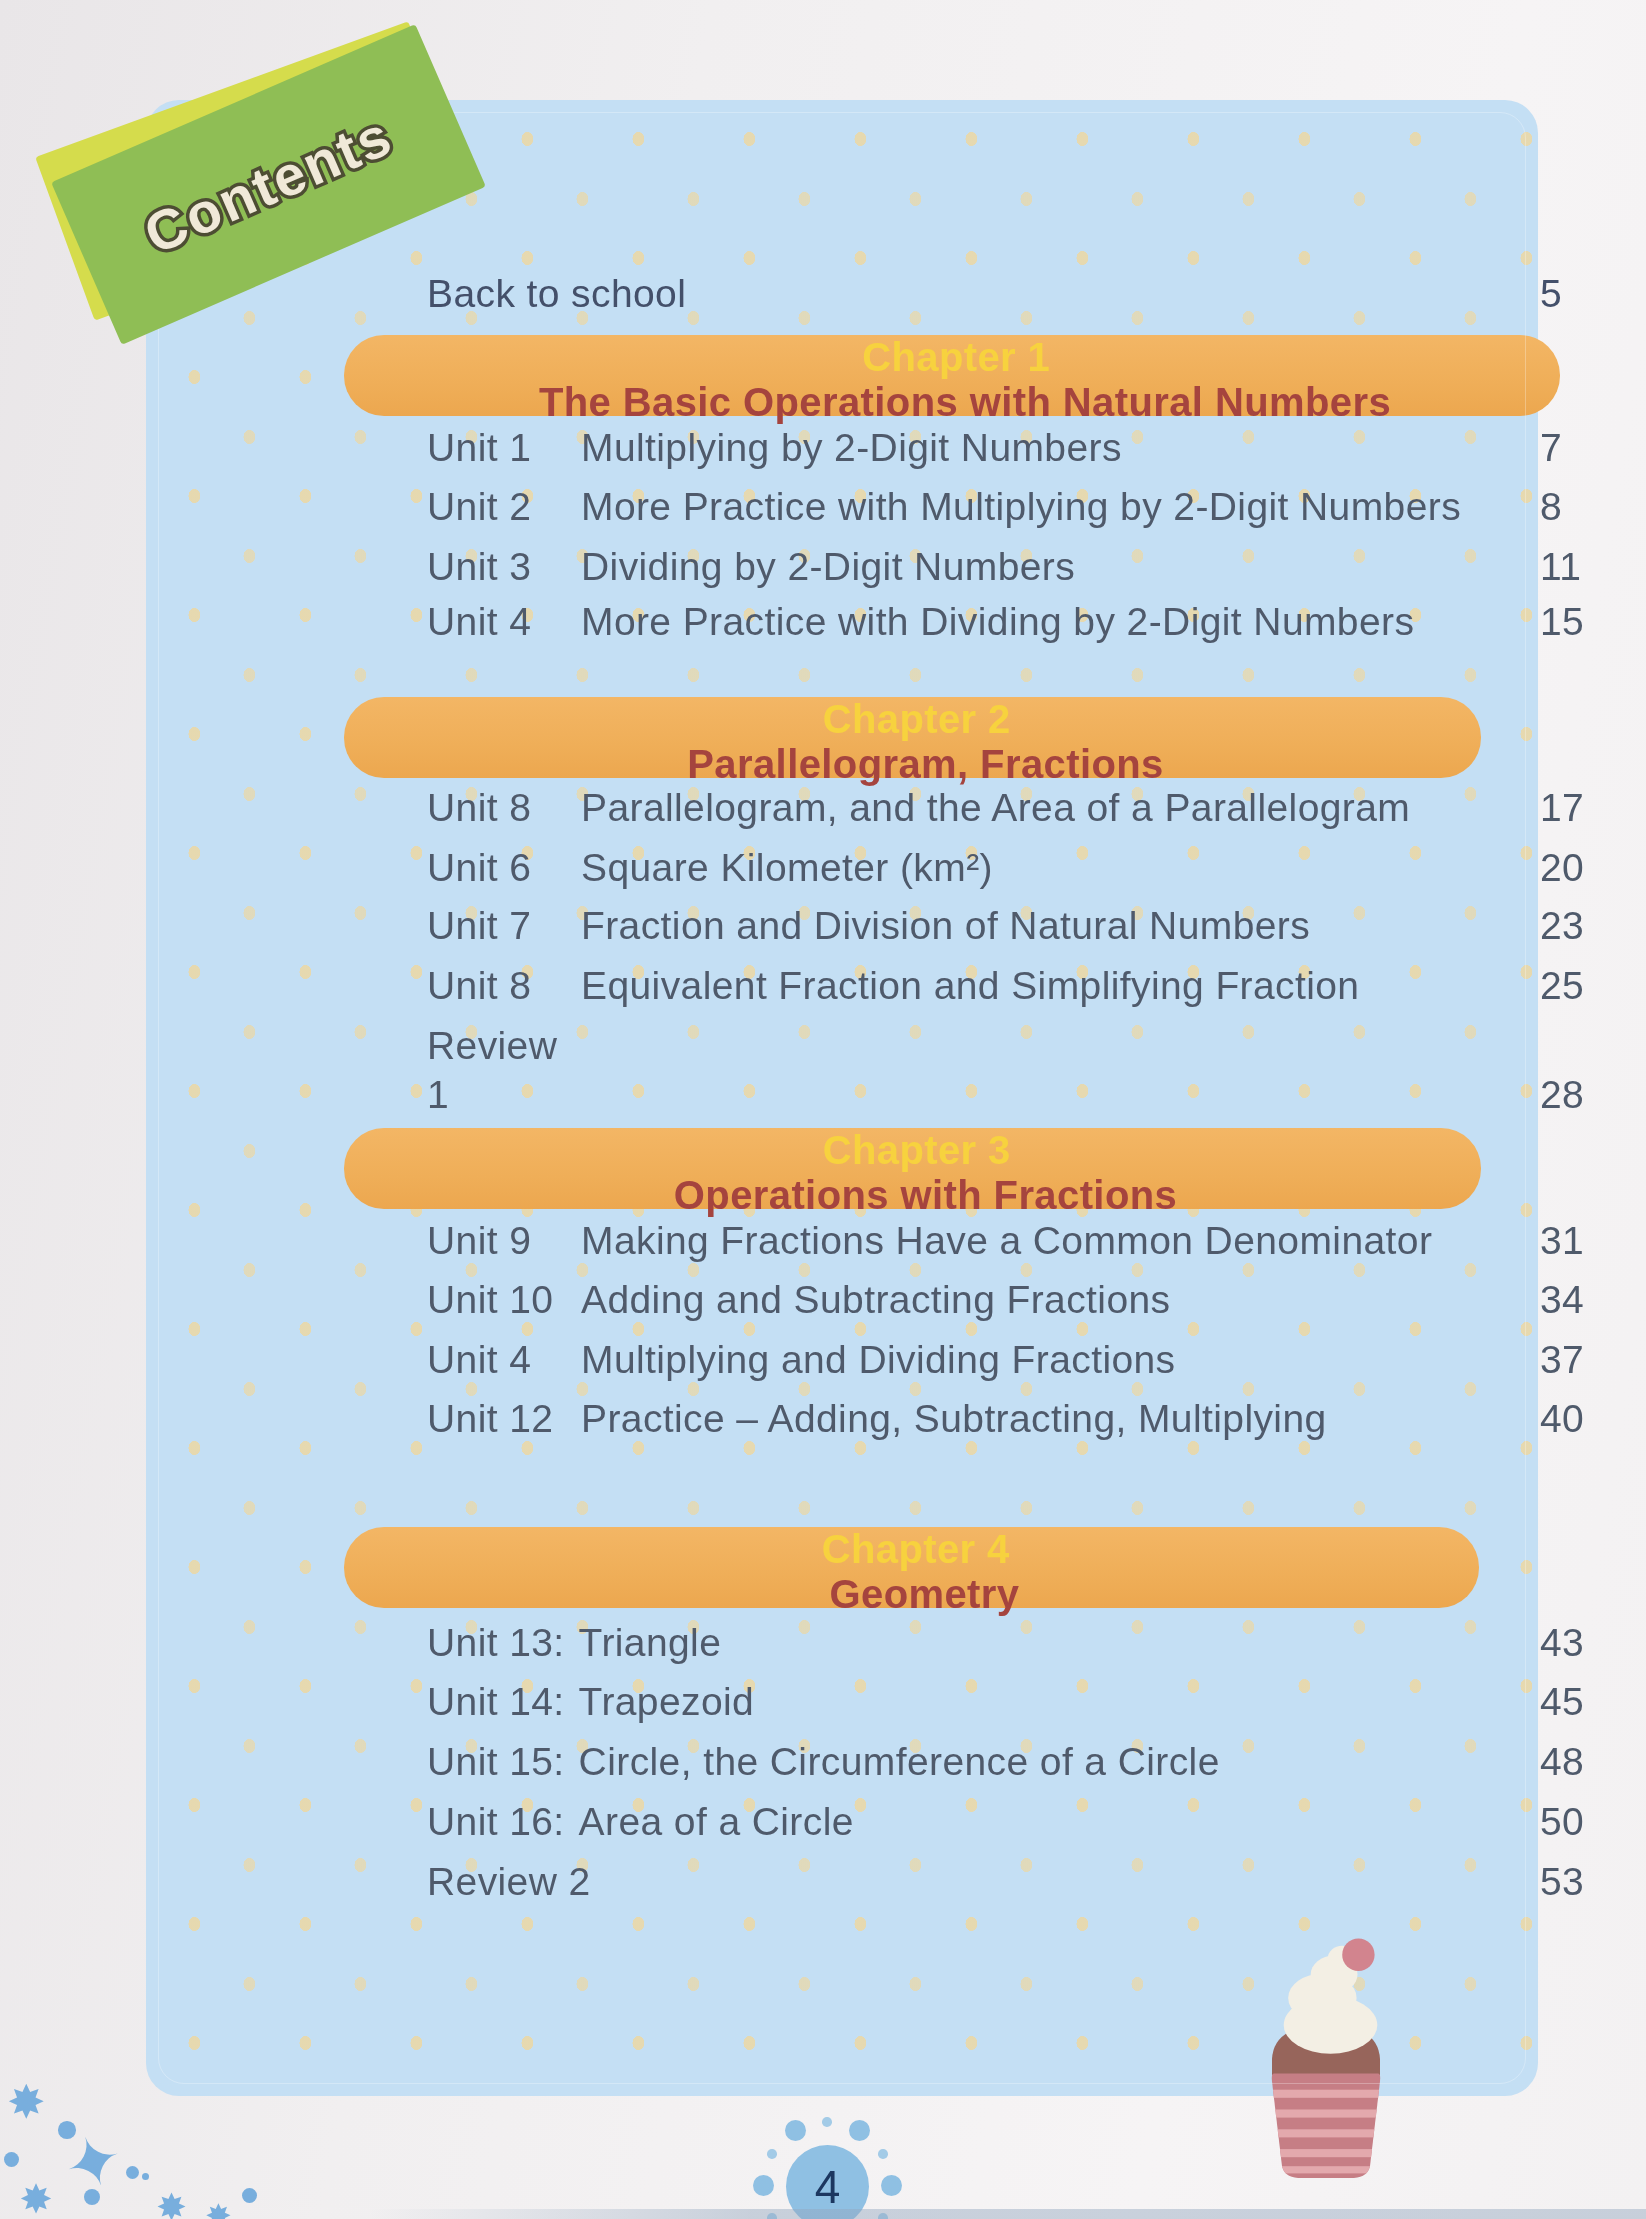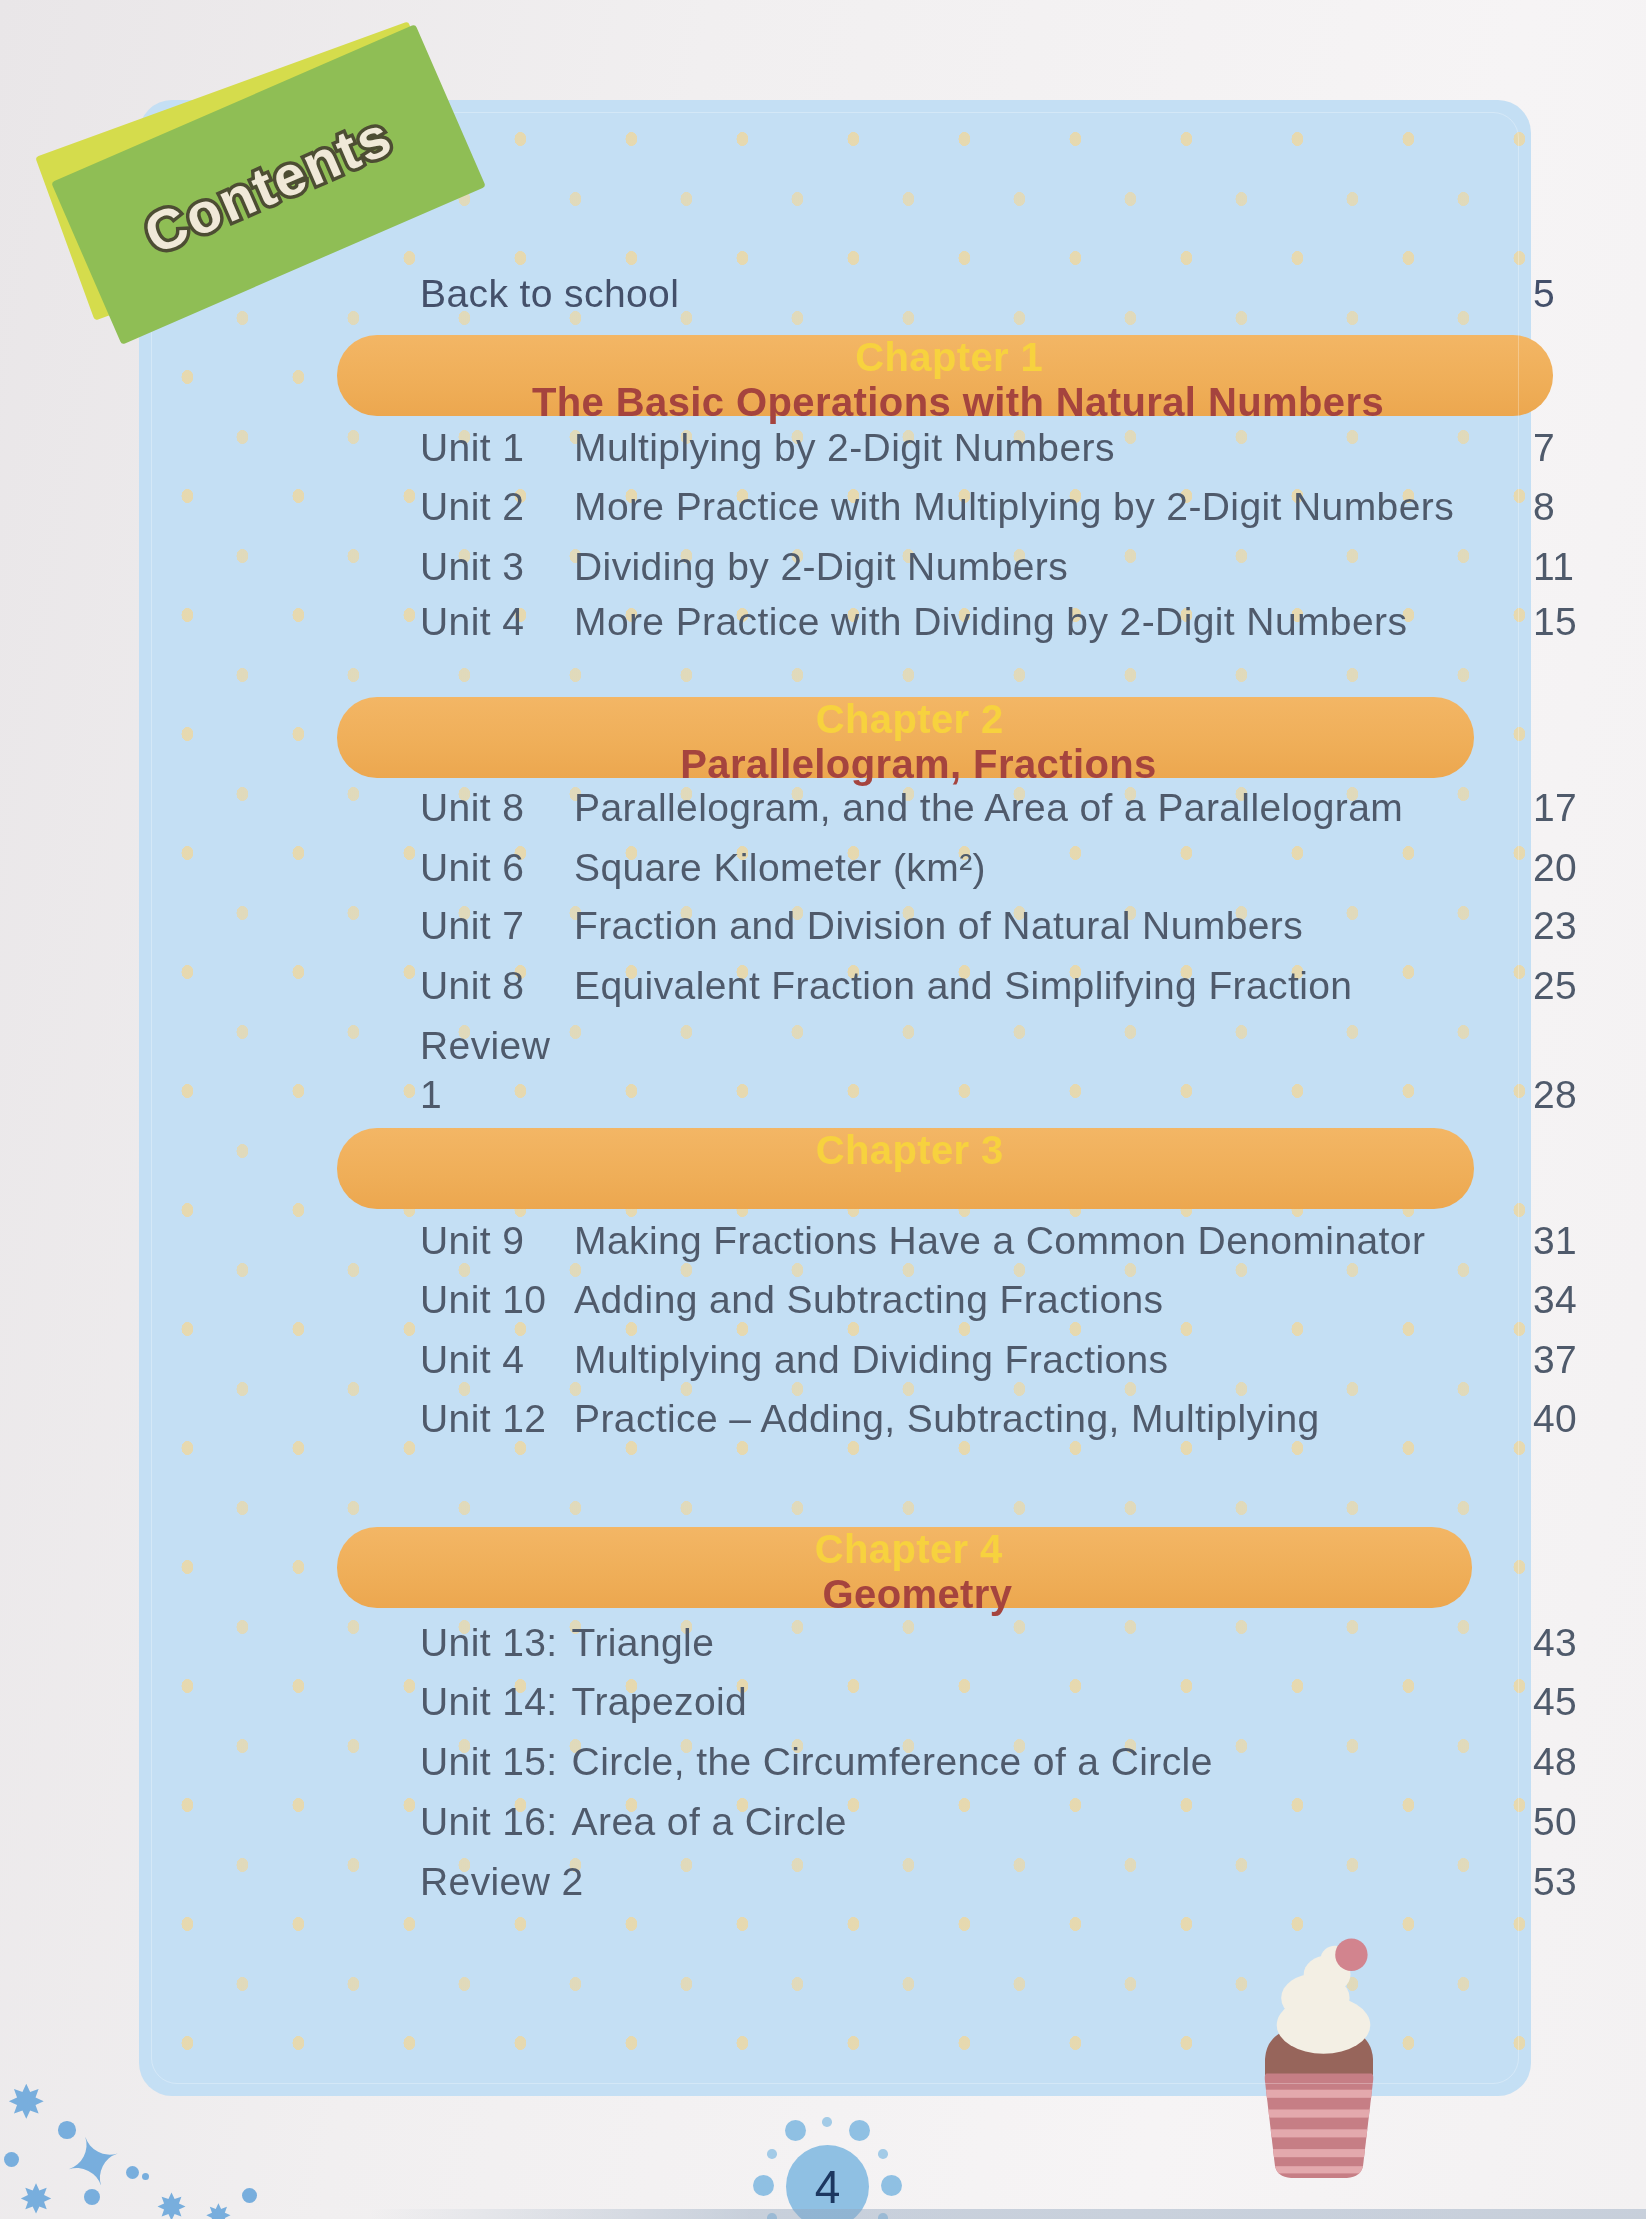--- a/index.html
+++ b/index.html
@@ -3,21 +3,21 @@
 <meta charset="utf-8">
 <style>
   html,body{margin:0;padding:0;}
   body{
     width:1647px;height:2219px;position:relative;overflow:hidden;
     background:linear-gradient(100deg,#e9e6e8 0%,#f1eff0 35%,#f6f4f5 75%,#f3f1f2 100%);
     font-family:"Liberation Sans","DejaVu Sans",sans-serif;
   }
   
   .panel{
-    position:absolute;left:139px;top:100px;width:1392px;height:1996px;
+    position:absolute;left:146px;top:100px;width:1392px;height:1996px;
     background-color:var(--panel-blue,#c4dff4);
     background-image:
       radial-gradient(ellipse 9.7px 11.4px at 11.4px 13px, rgba(234,216,168,.9) 60%, rgba(234,216,168,0) 62%),
       radial-gradient(ellipse 9.7px 11.4px at 11.4px 13px, rgba(234,216,168,.75) 60%, rgba(234,216,168,0) 62%);
     background-size:111px 119px,111px 119px;
     background-position:37px 26px,92px 86px;
     border-radius:33px;
   }
   .panel::after{
     content:"";position:absolute;left:12.3px;top:12.3px;right:12.3px;bottom:12.3px;
@@ -96,20 +96,21 @@
         <span class="ch-label">Chapter 2</span>
         <span class="ch-title">Parallelogram, Fractions</span>
       </div>
       <div class="toc-row" style="top: 683px;"><span class="no">Unit 8</span><span class="title"><span>Parallelogram, and the Area of a Parallelogram</span></span><span class="pg">17</span></div>
       <div class="toc-row" style="top: 743px;"><span class="no">Unit 6</span><span class="title"><span>Square Kilometer (km²)</span></span><span class="pg">20</span></div>
       <div class="toc-row" style="top: 801px;"><span class="no">Unit 7</span><span class="title"><span>Fraction and Division of Natural Numbers</span></span><span class="pg">23</span></div>
       <div class="toc-row" style="top: 861px;"><span class="no">Unit 8</span><span class="title"><span>Equivalent Fraction and Simplifying Fraction</span></span><span class="pg">25</span></div>
       <div class="toc-row" style="top: 921px;"><span class="no">Review 1</span><span class="pg">28</span></div>
       <div class="chapter-banner" style="top: 1028px; width: 1137px;">
         <span class="ch-label">Chapter 3</span>
+        <span class="ch-title">Operations with Fractions</span>
       </div>
       <div class="toc-row" style="top: 1116px;"><span class="no">Unit 9</span><span class="title"><span>Making Fractions Have a Common Denominator</span></span><span class="pg">31</span></div>
       <div class="toc-row" style="top: 1175px;"><span class="no">Unit 10</span><span class="title"><span>Adding and Subtracting Fractions</span></span><span class="pg">34</span></div>
       <div class="toc-row" style="top: 1235px;"><span class="no">Unit 4</span><span class="title"><span>Multiplying and Dividing Fractions</span></span><span class="pg">37</span></div>
       <div class="toc-row" style="top: 1294px;"><span class="no">Unit 12</span><span class="title"><span>Practice – Adding, Subtracting, Multiplying</span><br></span><span class="pg">40</span></div>
       <div class="chapter-banner" style="top: 1427px; width: 1135px;">
         <span class="ch-label">Chapter 4</span>
         <span class="ch-title">Geometry</span>
       </div>
       <div class="toc-row inline" style="top: 1518px;"><span class="no">Unit 13:</span><span class="title"><span>Triangle</span></span><span class="pg">43</span></div>

